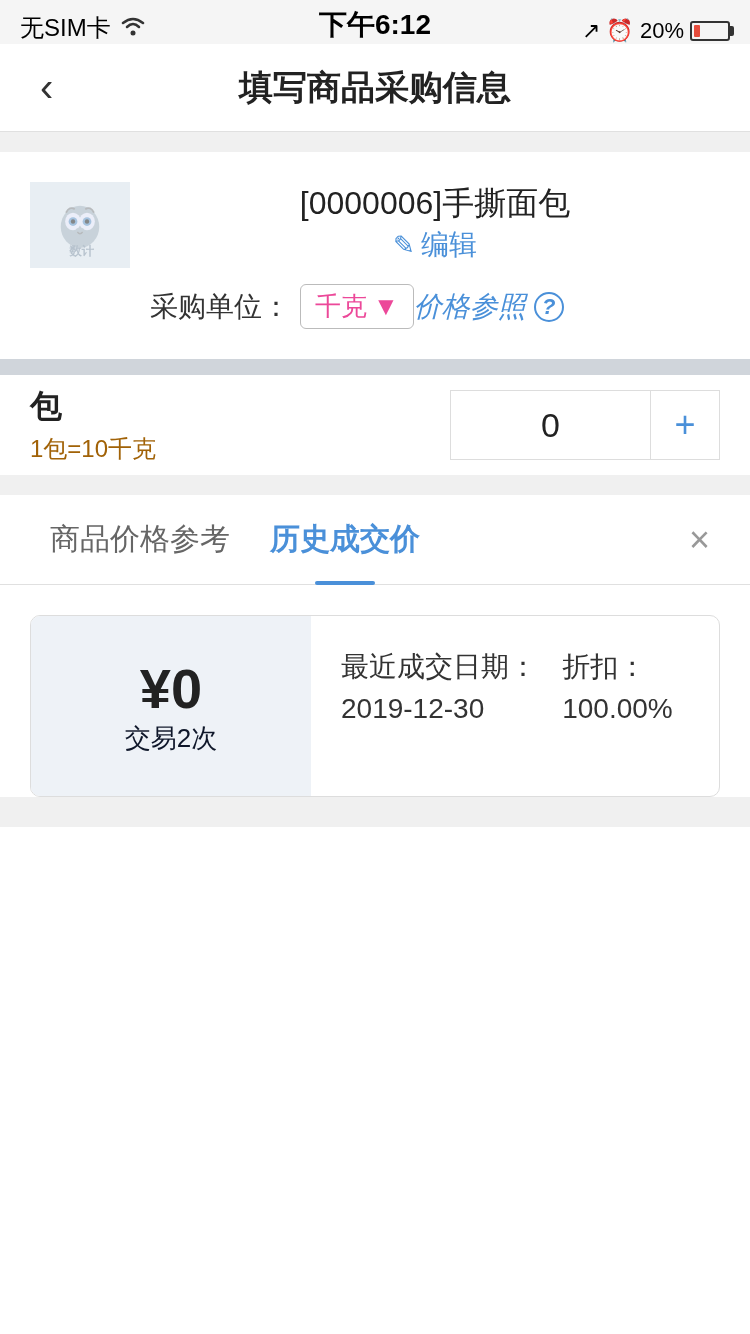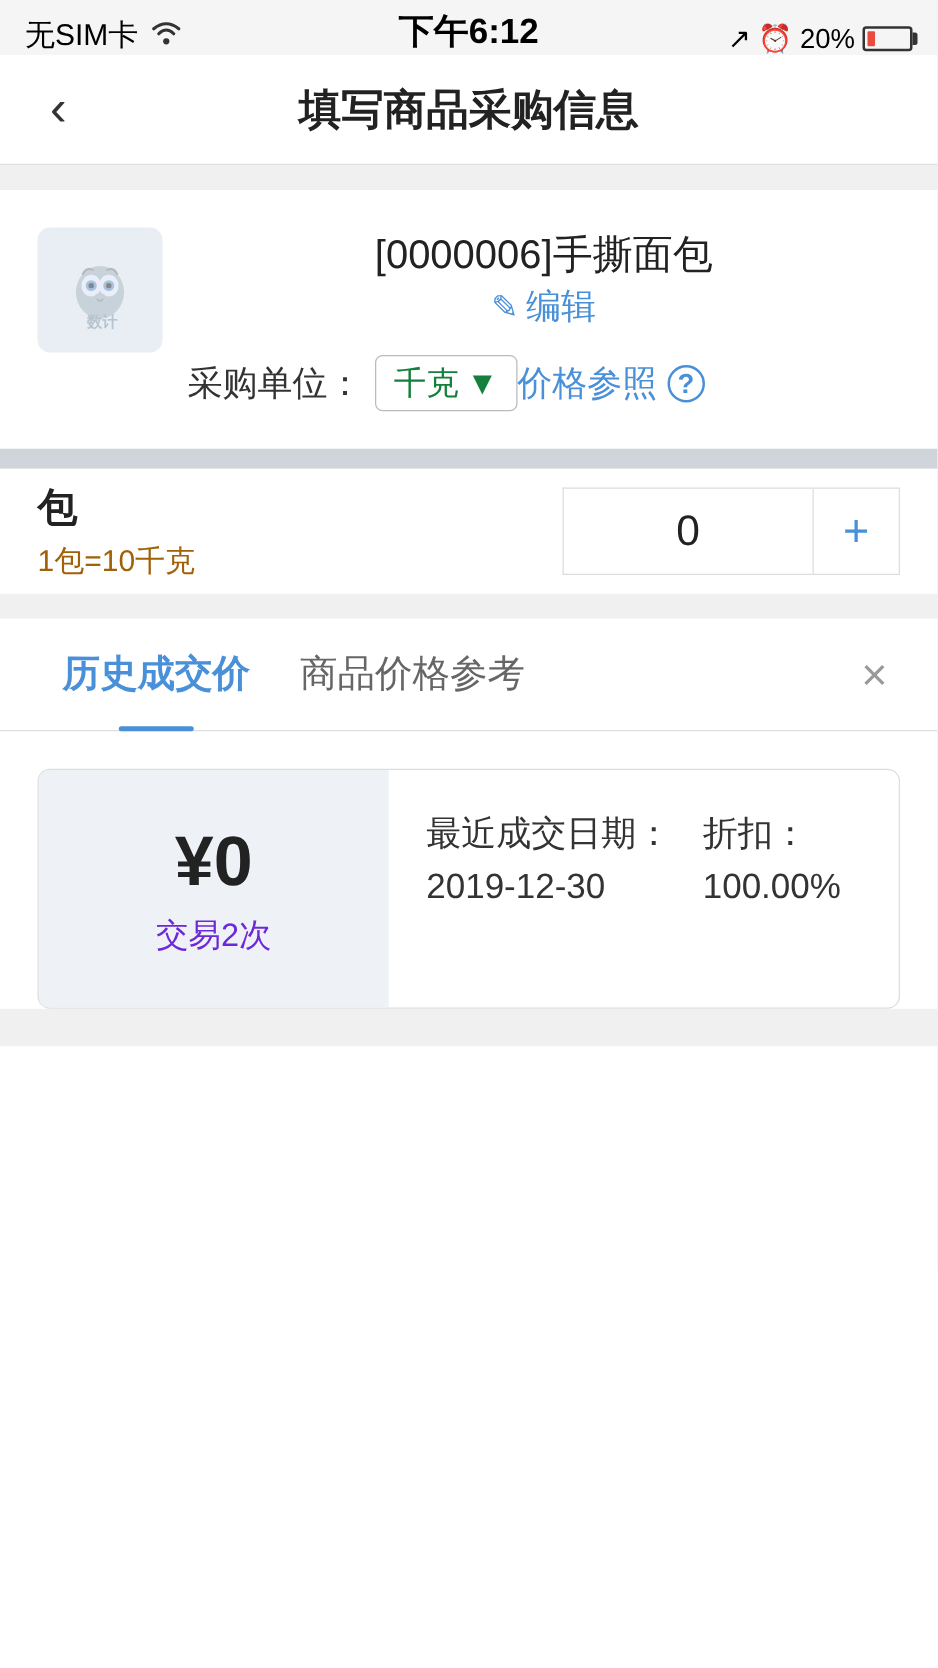--- a/index.html
+++ b/index.html
@@ -103,23 +103,23 @@
       padding: 30px;
       margin-top: 20px;
     }
     .product-row {
       display: flex;
       align-items: flex-start;
       gap: 20px;
     }
     .product-image {
       width: 100px;
-      height: 100px;
+      height: 86px;
       background: #e8eef3;
-      border-radius: 10px;
+      border-radius: 0;
       display: flex;
       align-items: center;
       justify-content: center;
       flex-shrink: 0;
     }
     .product-image-owl {
       width: 70px;
       height: 70px;
       opacity: 0.5;
     }
@@ -157,30 +157,31 @@
       color: #333;
     }
     .unit-select {
       display: inline-flex;
       align-items: center;
       gap: 6px;
       border: 1px solid #bbb;
       border-radius: 6px;
       padding: 4px 14px;
       font-size: 26px;
-      color: #15803d;
+      color: #ec4899;
       background: #fff;
       cursor: pointer;
     }
     .price-ref {
       font-size: 28px;
       color: #4a90d9;
       display: flex;
       align-items: center;
       gap: 8px;
+      font-style: italic;
     }
     .price-ref-icon {
       width: 30px;
       height: 30px;
       border: 2px solid #4a90d9;
       border-radius: 50%;
       display: inline-flex;
       align-items: center;
       justify-content: center;
       font-size: 22px;
@@ -316,22 +317,21 @@
       justify-content: center;
       padding: 40px 20px;
     }
     .price-amount {
       font-size: 56px;
       font-weight: 600;
       color: #222;
     }
     .price-trades {
       font-size: 26px;
-      color: #6d28d9;
-      margin-top: 10px;
+      color: #0f172a;
     }
     .price-card-right {
       flex: 1;
       padding: 30px 30px;
       display: flex;
       flex-direction: row;
       justify-content: center;
     }
     .price-detail-row {
       font-size: 28px;
@@ -430,25 +430,25 @@
   </div>
   <div class="quantity-input-area">
     <input class="quantity-input" type="text" value="0" style="">
     <div class="quantity-plus">+</div>
   </div>
 </div>
 
 <div class="price-ref-panel">
 
   <div class="tabs-bar">
+    <div class="tab-item">
+      <span>商品价格参考</span>
+    </div>
     <div class="tab-item active">
       <span>历史成交价</span>
-    </div>
-    <div class="tab-item">
-      <span>商品价格参考</span>
     </div>
     <div class="tab-close">×</div>
   </div>
 
   <div class="price-card">
     <div class="price-card-left">
       <div class="price-amount">
         <span>¥</span><span>0</span>
       </div>
       <div class="price-trades">交易2次</div>

